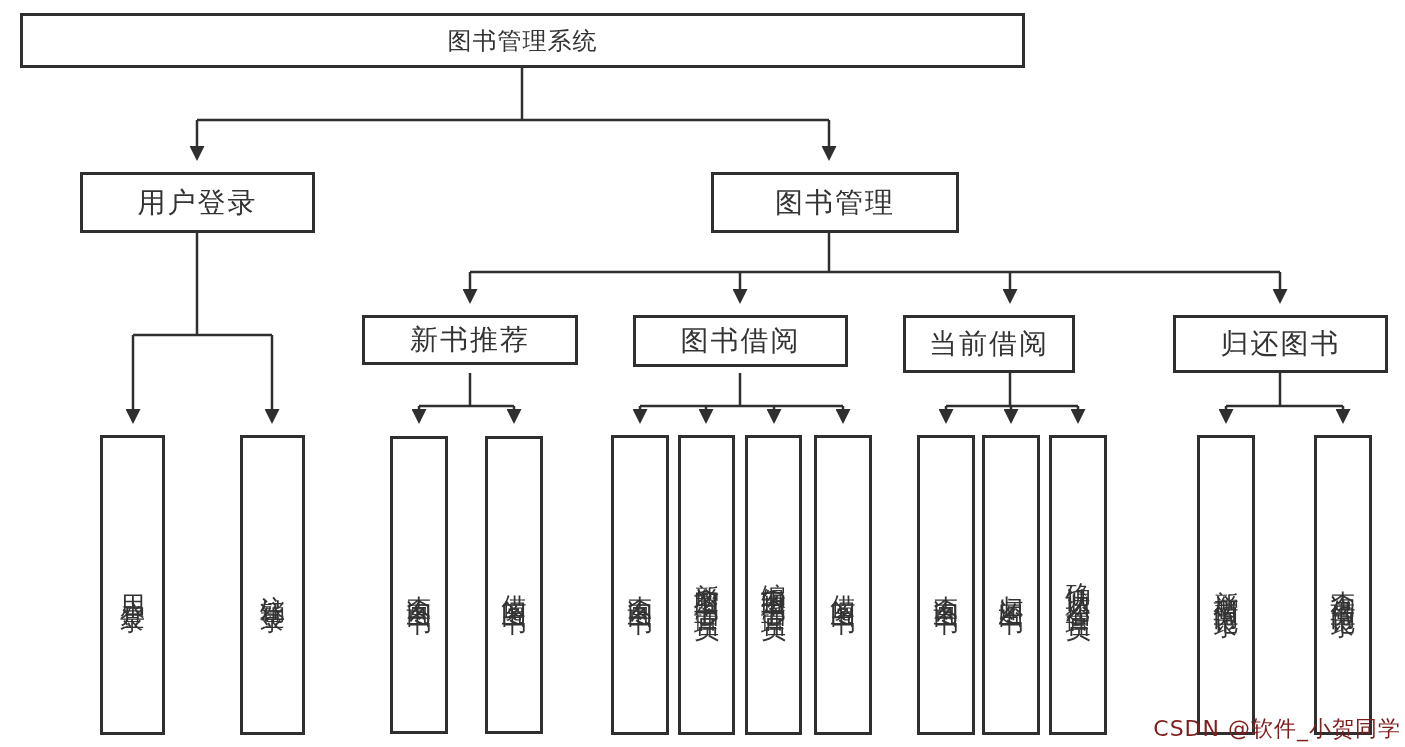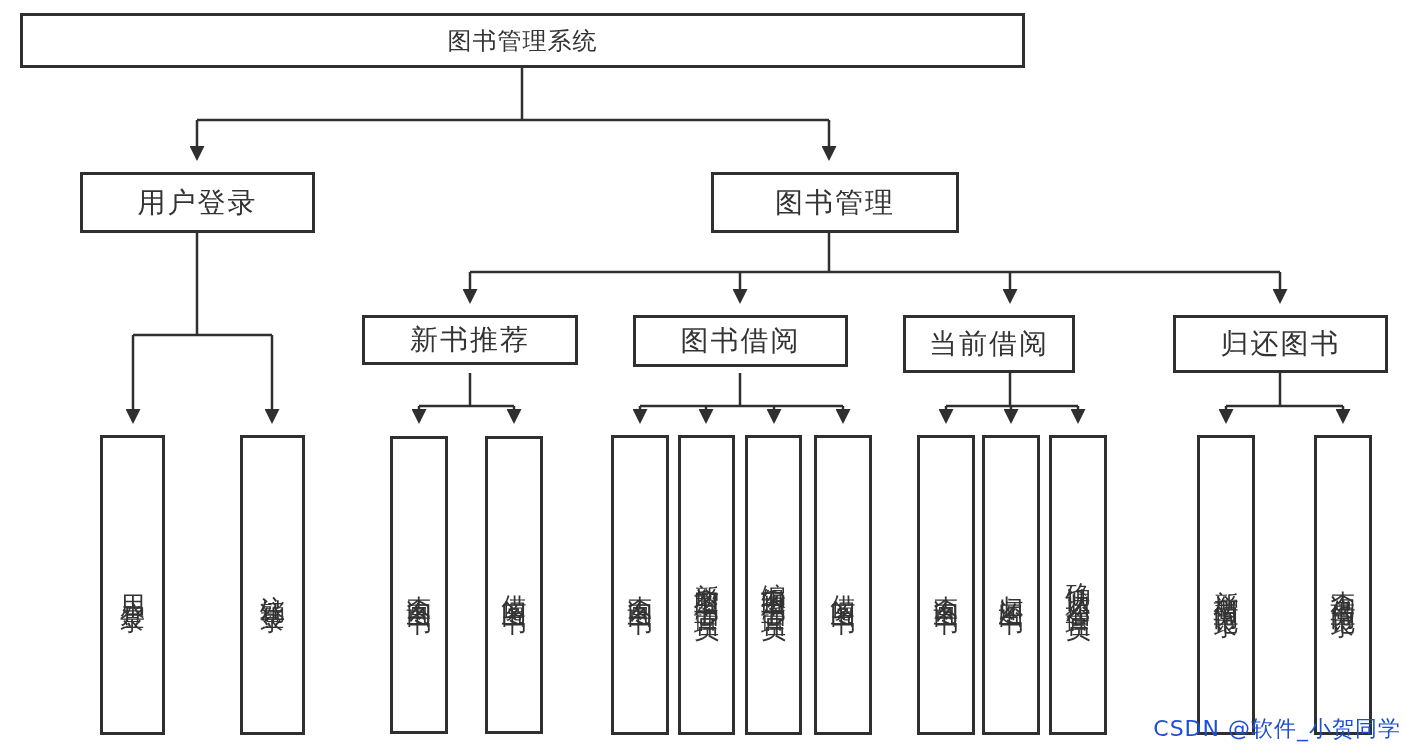--- a/index.html
+++ b/index.html
@@ -35,21 +35,21 @@
     text-orientation: mixed;
     font-size: 25px;
     letter-spacing: 5px;
     line-height: 1;
   }
   .watermark {
     position: absolute;
     right: 4px;
     bottom: 3px;
     font-size: 22px;
-    color: #1d4ed8;
+    color: #7f1d1d;
     letter-spacing: 1px;
     white-space: nowrap;
   }
 </style>
 </head>
 <body>
 
 <div class="canvas">
 
   <svg class="connectors" viewBox="0 0 1405 747" xmlns="http://www.w3.org/2000/svg">

